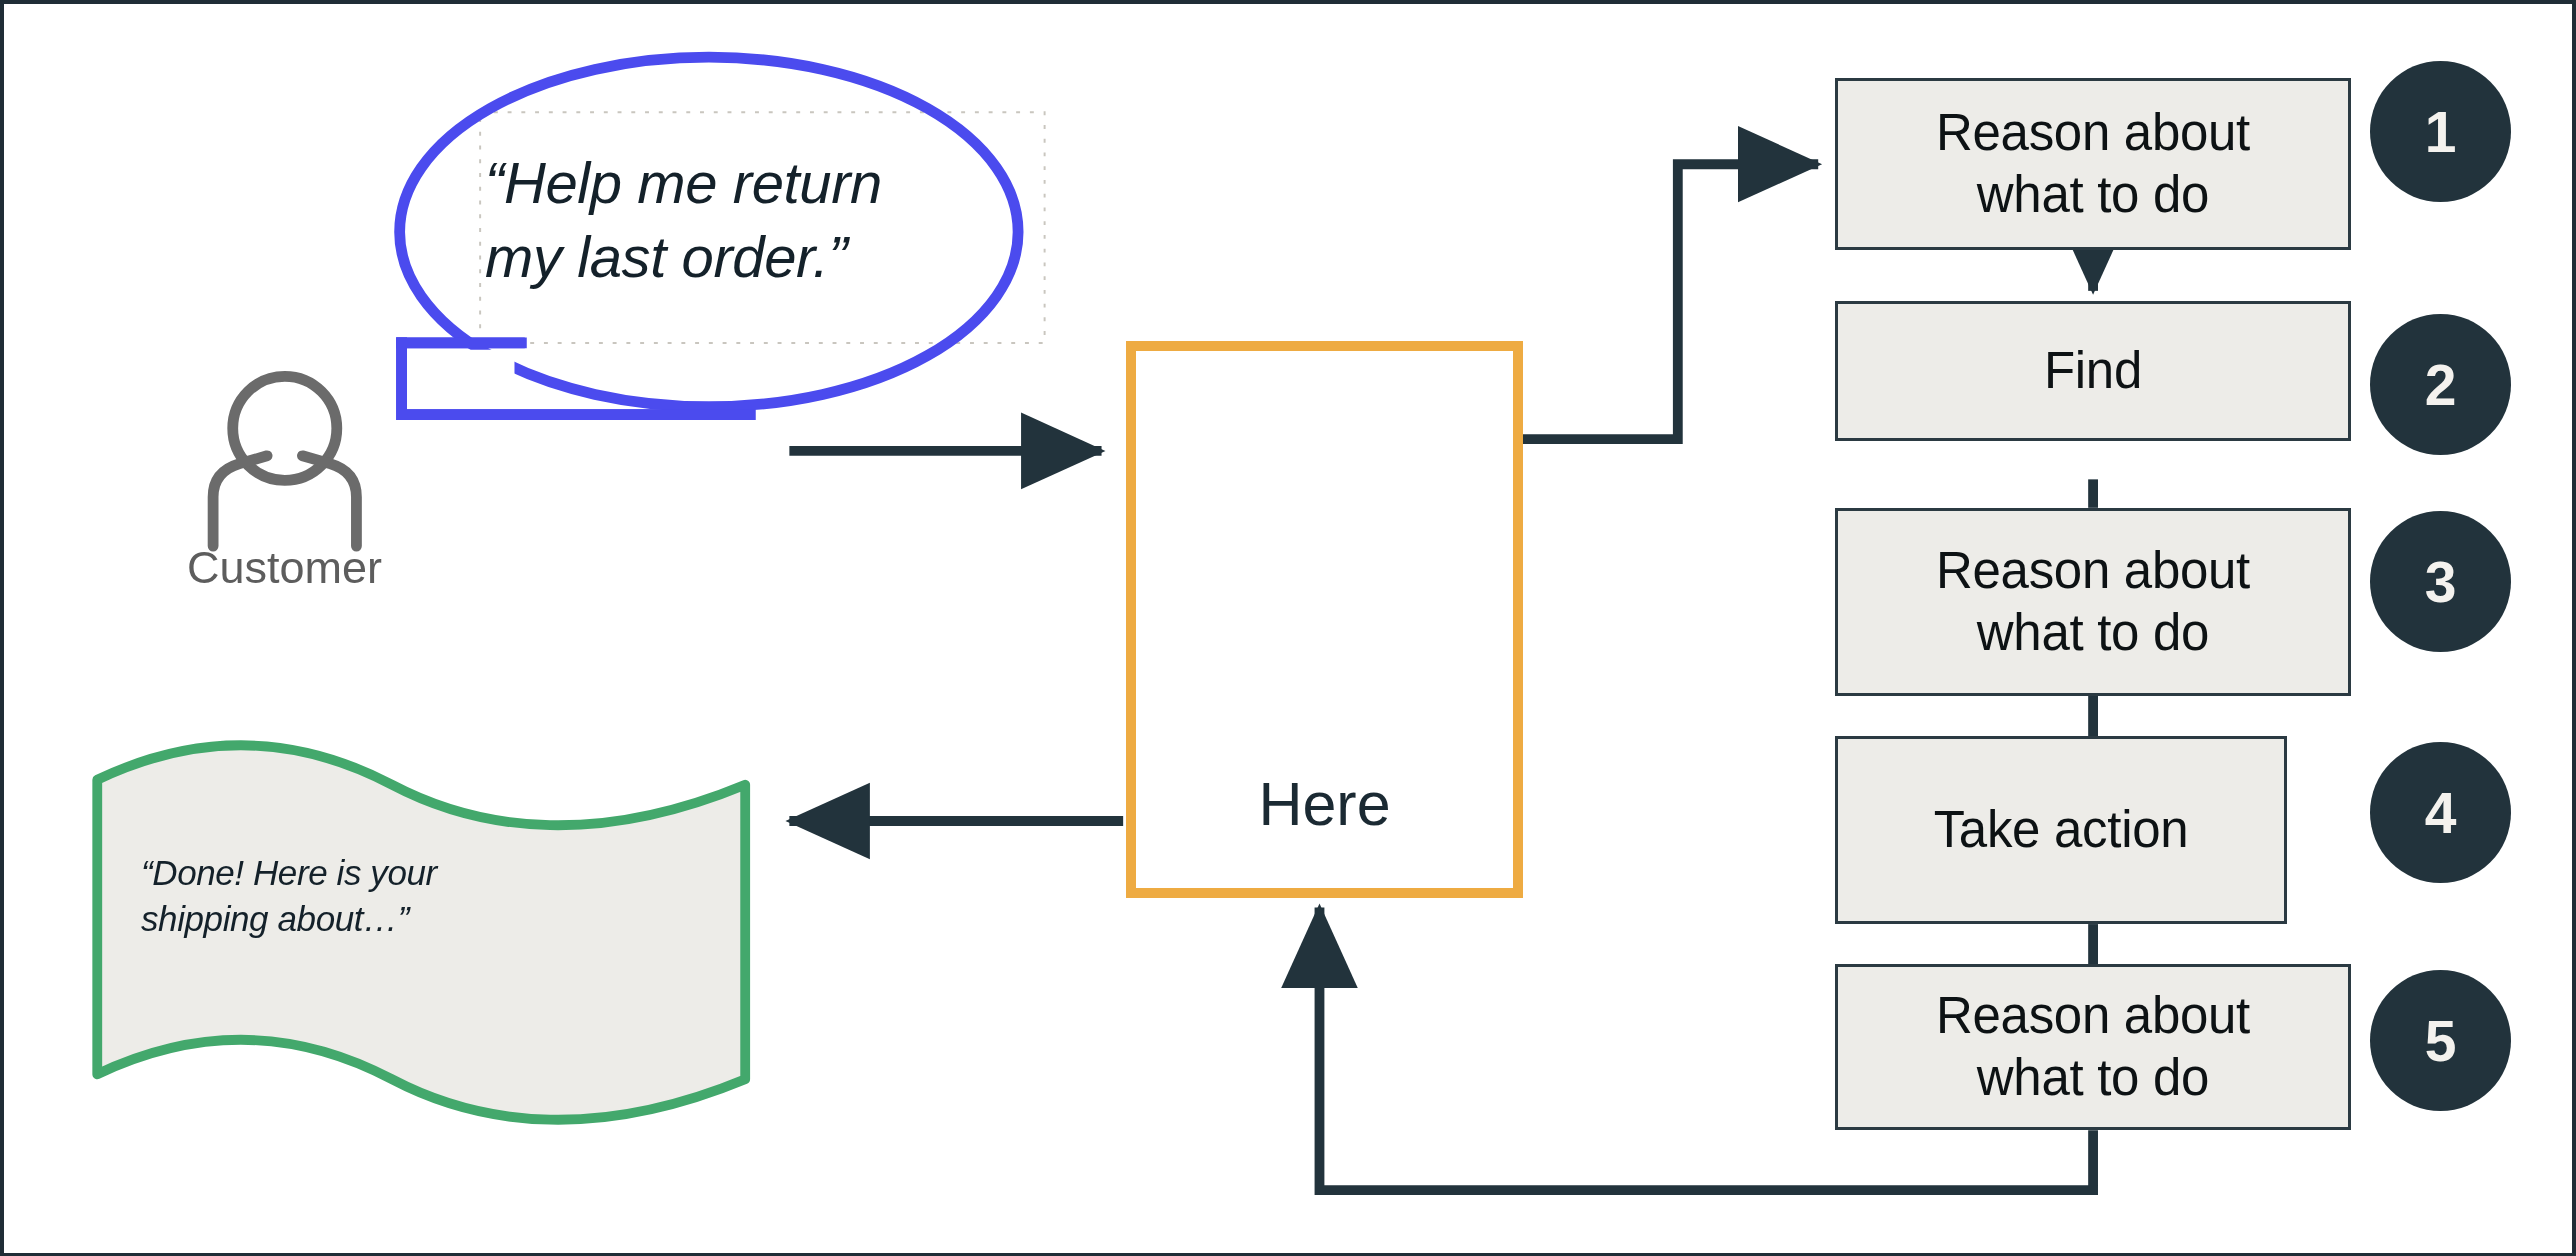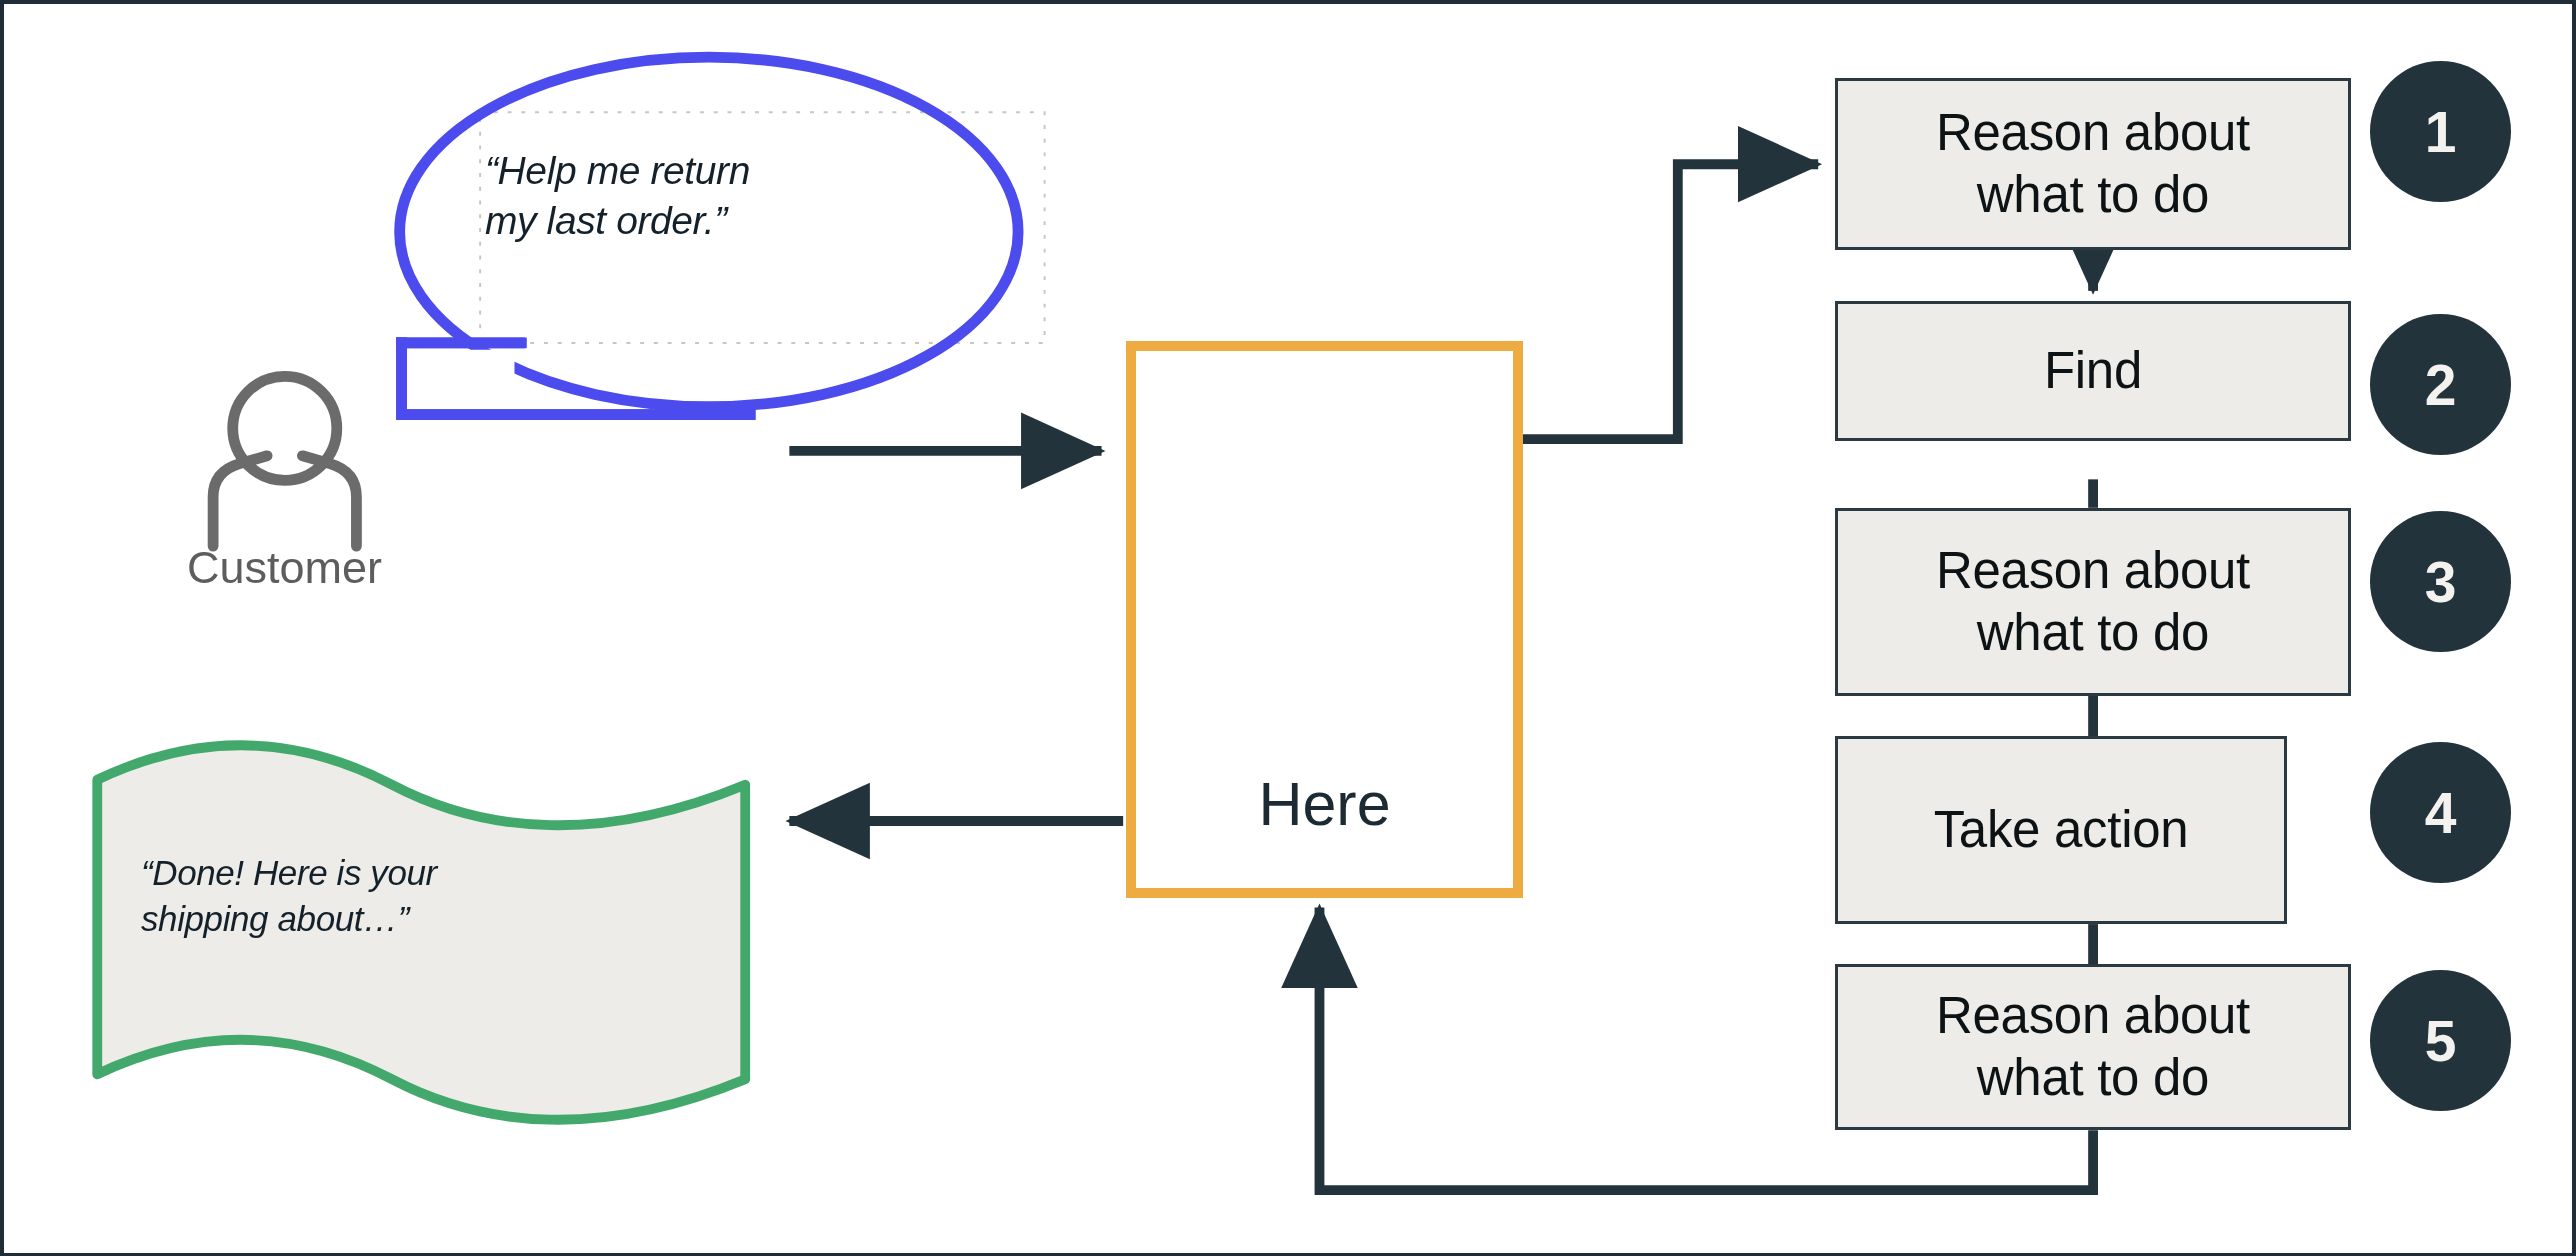--- a/index.html
+++ b/index.html
@@ -89,21 +89,21 @@
     font-size: 45px;
   }
 
   
   #bubble-text {
     position: absolute;
     left: 481px;
     top: 142px;
     width: 491px;
     color: #14212a;
-    font-size: 39px;
+    font-size: 58px;
     font-style: italic;
     line-height: 1.28;
     letter-spacing: -0.4px;
   }
 
   
   #banner-text {
     position: absolute;
     left: 137px;
     top: 846px;

